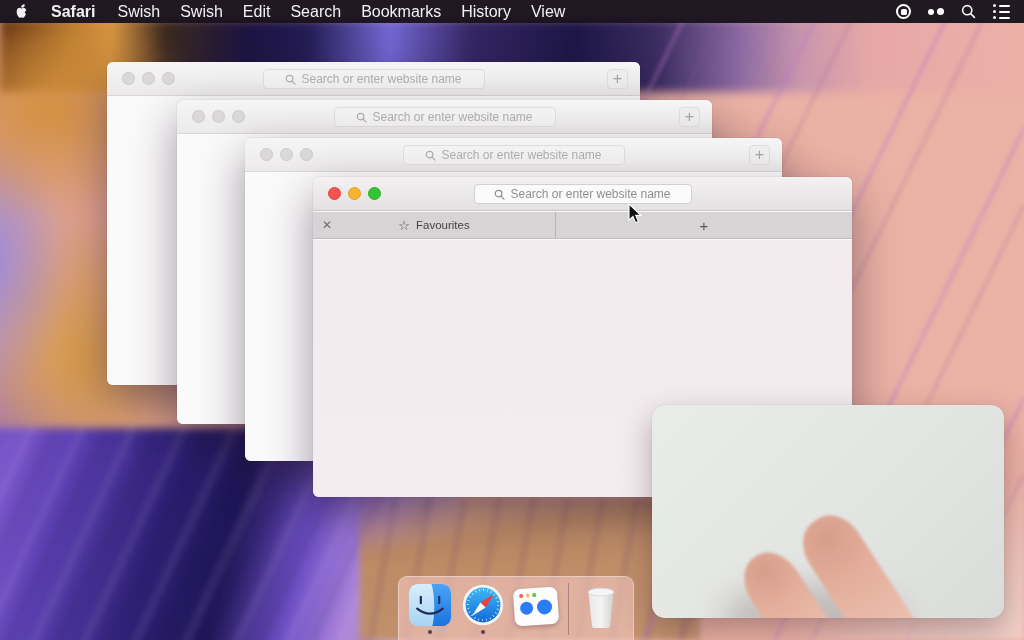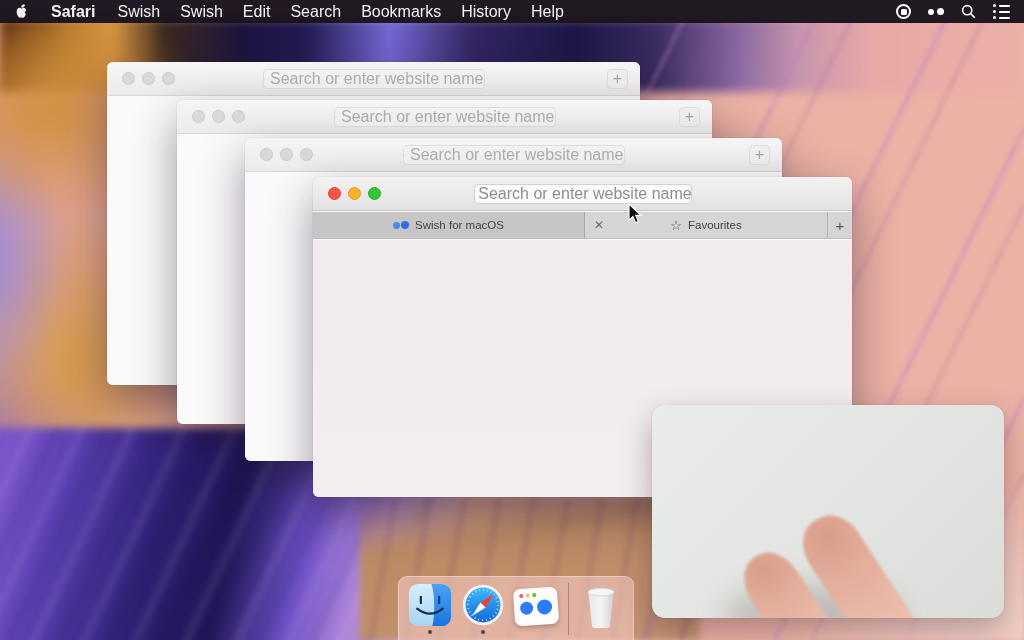--- a/index.html
+++ b/index.html
@@ -59,21 +59,21 @@
   .win { position:absolute; border-radius:6px; background:#fbfafa;
     box-shadow:0 18px 45px rgba(35,22,48,.45), 0 0 1px rgba(0,0,0,.35); overflow:hidden; }
   .toolbar { position:relative; height:34px; background:linear-gradient(#f6f5f5,#eceaea); border-bottom:1px solid #d8d6d7; }
   .lights { position:absolute; left:15px; top:10px; display:flex; gap:7px; }
   .light { width:13px; height:13px; border-radius:50%; background:#dad8d8; border:1px solid rgba(0,0,0,.06); }
   .light.red { background:#f6534e; border-color:#e0443e; }
   .light.yellow { background:#f6b42e; border-color:#dfa023; }
   .light.green { background:#32c635; border-color:#27ad2c; }
   .searchfield { position:absolute; left:50%; top:7px; transform:translateX(-50%);
     width:222px; height:20px; border-radius:4px; background:#f4f3f3; border:1px solid #e0dedf;
-    display:flex; align-items:center; justify-content:center; gap:5px; color:#b0aeaf; font-size:16px; white-space:nowrap; }
+    display:flex; align-items:center; justify-content:center; gap:5px; color:#b0aeaf; font-size:12px; white-space:nowrap; }
   .newtab { position:absolute; right:12px; top:7px; width:21px; height:20px; border-radius:4px;
     background:#f0efef; border:1px solid #e0dedf; color:#a5a3a4; font-size:16px; line-height:17px; text-align:center; }
   .win .body { position:absolute; left:0; right:0; bottom:0; top:35px; background:#fbfafa; }
 
   .win.front .toolbar { background:linear-gradient(#f3f1f2,#e3e1e2); border-bottom:1px solid #c6c4c5; }
   .win.front .searchfield { width:218px; background:#fcfbfc; border-color:#d2d0d1; color:#8f8d8f; }
   .tabbar { position:absolute; left:0; right:0; top:35px; height:27px; background:#d6d4d5;
     display:flex; border-bottom:1px solid #bdbbbc; }
   .tab { display:flex; align-items:center; justify-content:center; gap:6px; font-size:11.5px; color:#454345; position:relative; }
   .tab-active { width:272px; background:#c7c5c6; border-right:1px solid #a9a7a8; }
@@ -140,21 +140,21 @@
         <circle cx="13.7" cy="9.4" r="2" fill="#1a141e"></circle>
       </svg>
     </span>
     <span class="mb-item bold">Safari</span>
     <span class="mb-item">Swish</span>
     <span class="mb-item">Swish</span>
     <span class="mb-item">Edit</span>
     <span class="mb-item">Search</span>
     <span class="mb-item">Bookmarks</span>
     <span class="mb-item">History</span>
-    <span class="mb-item">Help</span>
+    <span class="mb-item">View</span>
     <span class="mb-right">
       <span class="mbi">
           <span class="rec-outer">
             <span class="rec-inner"></span>
           </span>
         </span>
       <span class="mbi dots2">
           <i></i>
           <i></i>
         </span>
@@ -247,27 +247,20 @@
       </div>
       <div class="searchfield">
         <svg width="11" height="11" viewBox="0 0 12 12">
             <circle cx="5" cy="5" r="3.6" fill="none" stroke="#8f8d8f" stroke-width="1.3"></circle>
             <line x1="7.8" y1="7.8" x2="11" y2="11" stroke="#8f8d8f" stroke-width="1.3" stroke-linecap="round"></line>
           </svg>
         <span>Search or enter website name</span>
       </div>
     </div>
     <div class="tabbar">
-      <div class="tab tab-active">
-        <span class="swish-fav">
-            <i></i>
-            <i></i>
-          </span>
-        <span>Swish for macOS</span>
-      </div>
       <div class="tab tab-fav">
         <span class="tab-close">✕</span>
         <span class="tab-star">☆</span>
         <span>Favourites</span>
       </div>
       <div class="tab-plus">+</div>
     </div>
     <div class="body"></div>
   </div>
 

